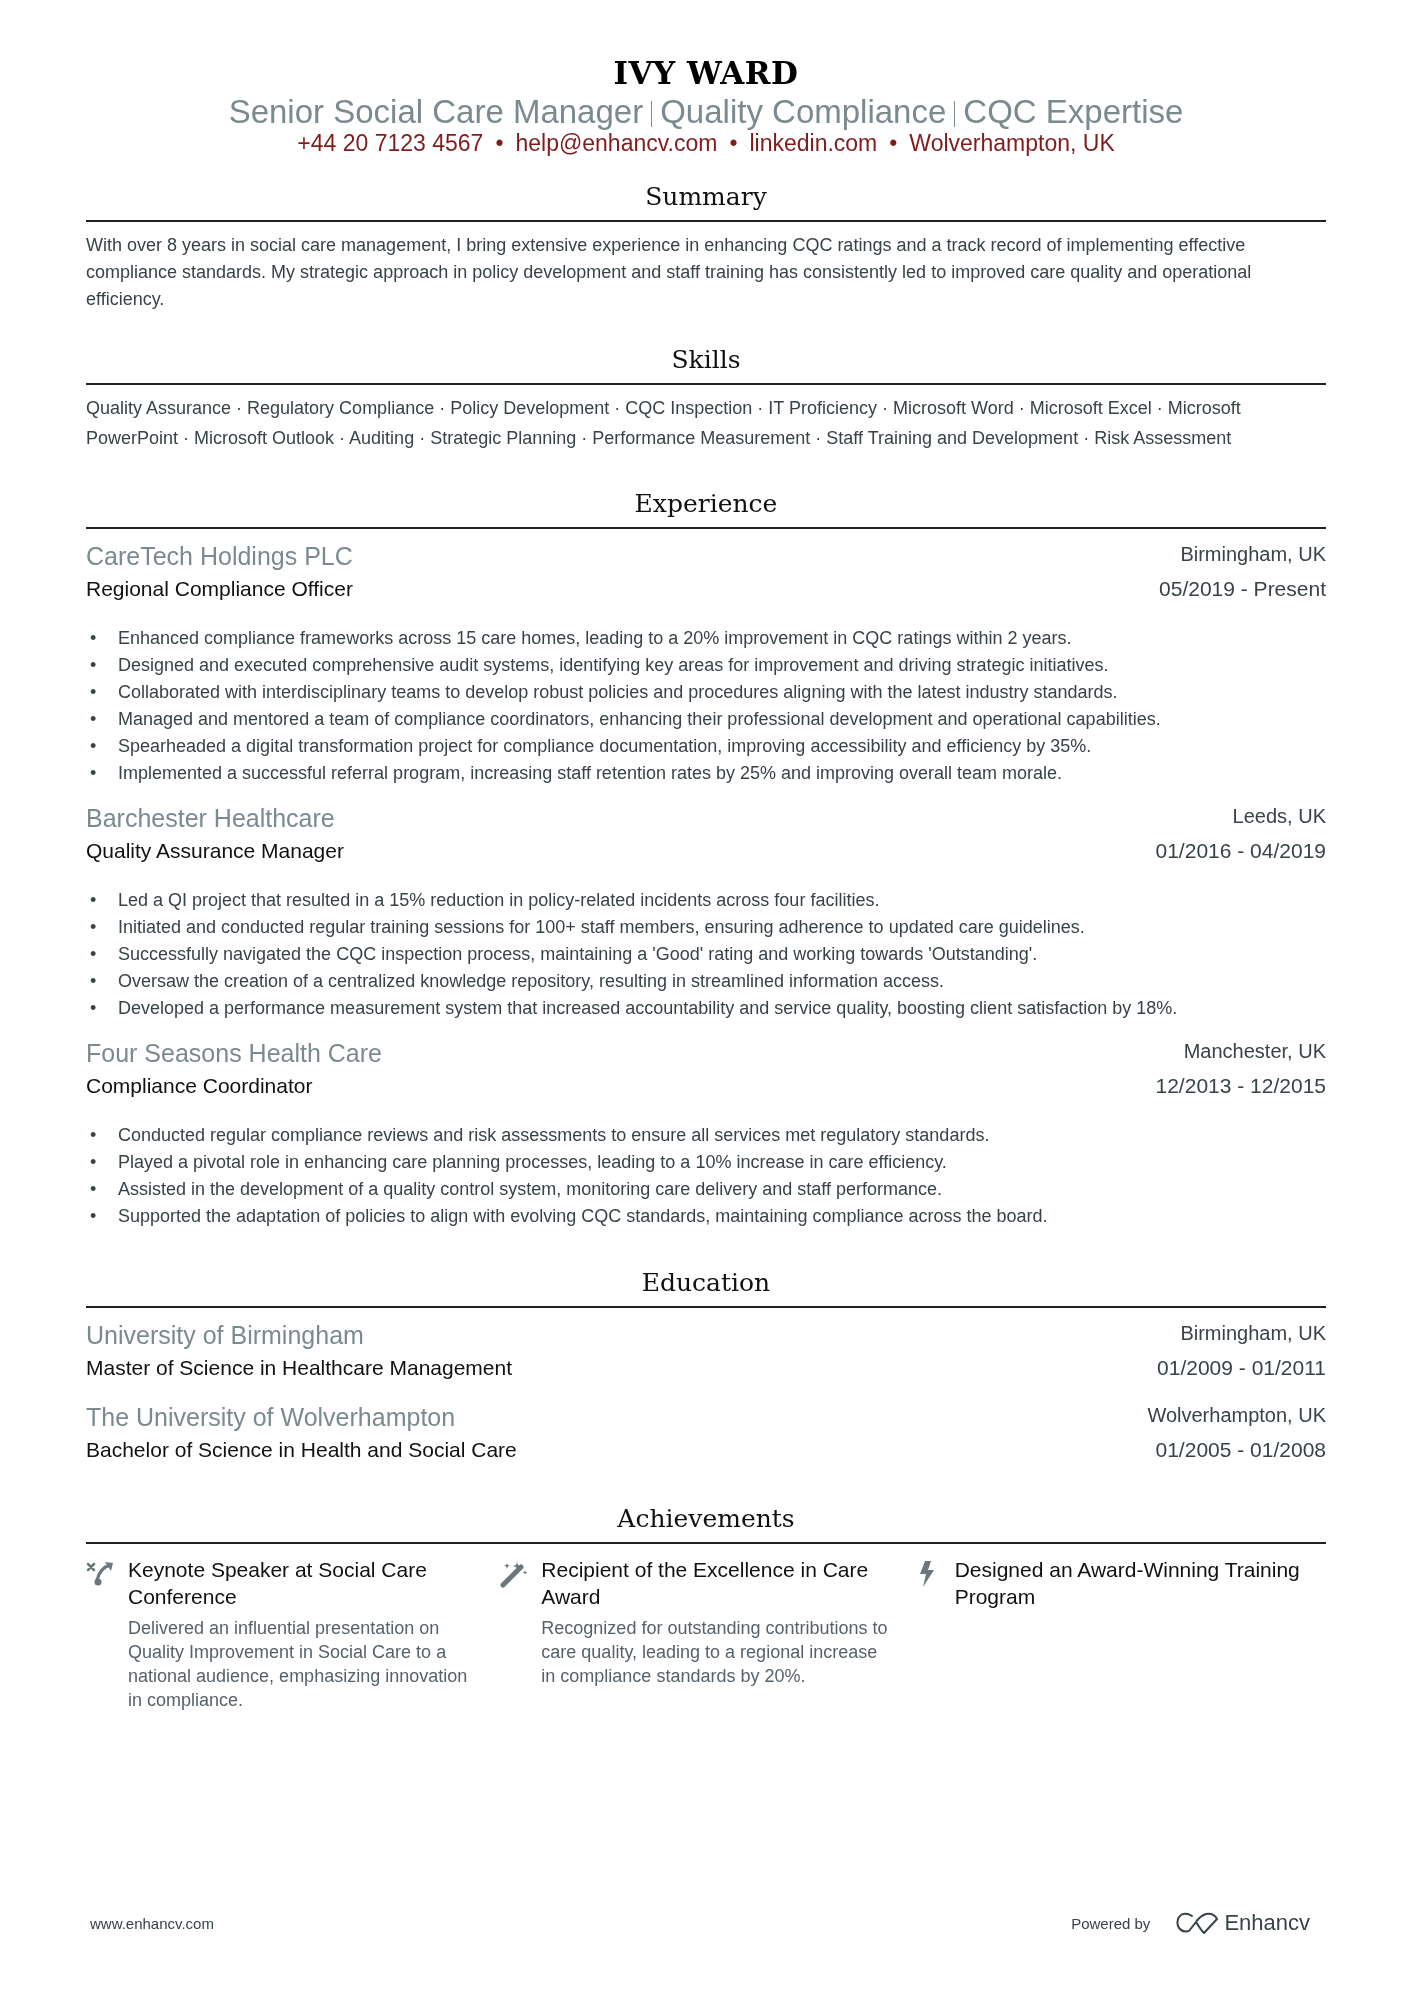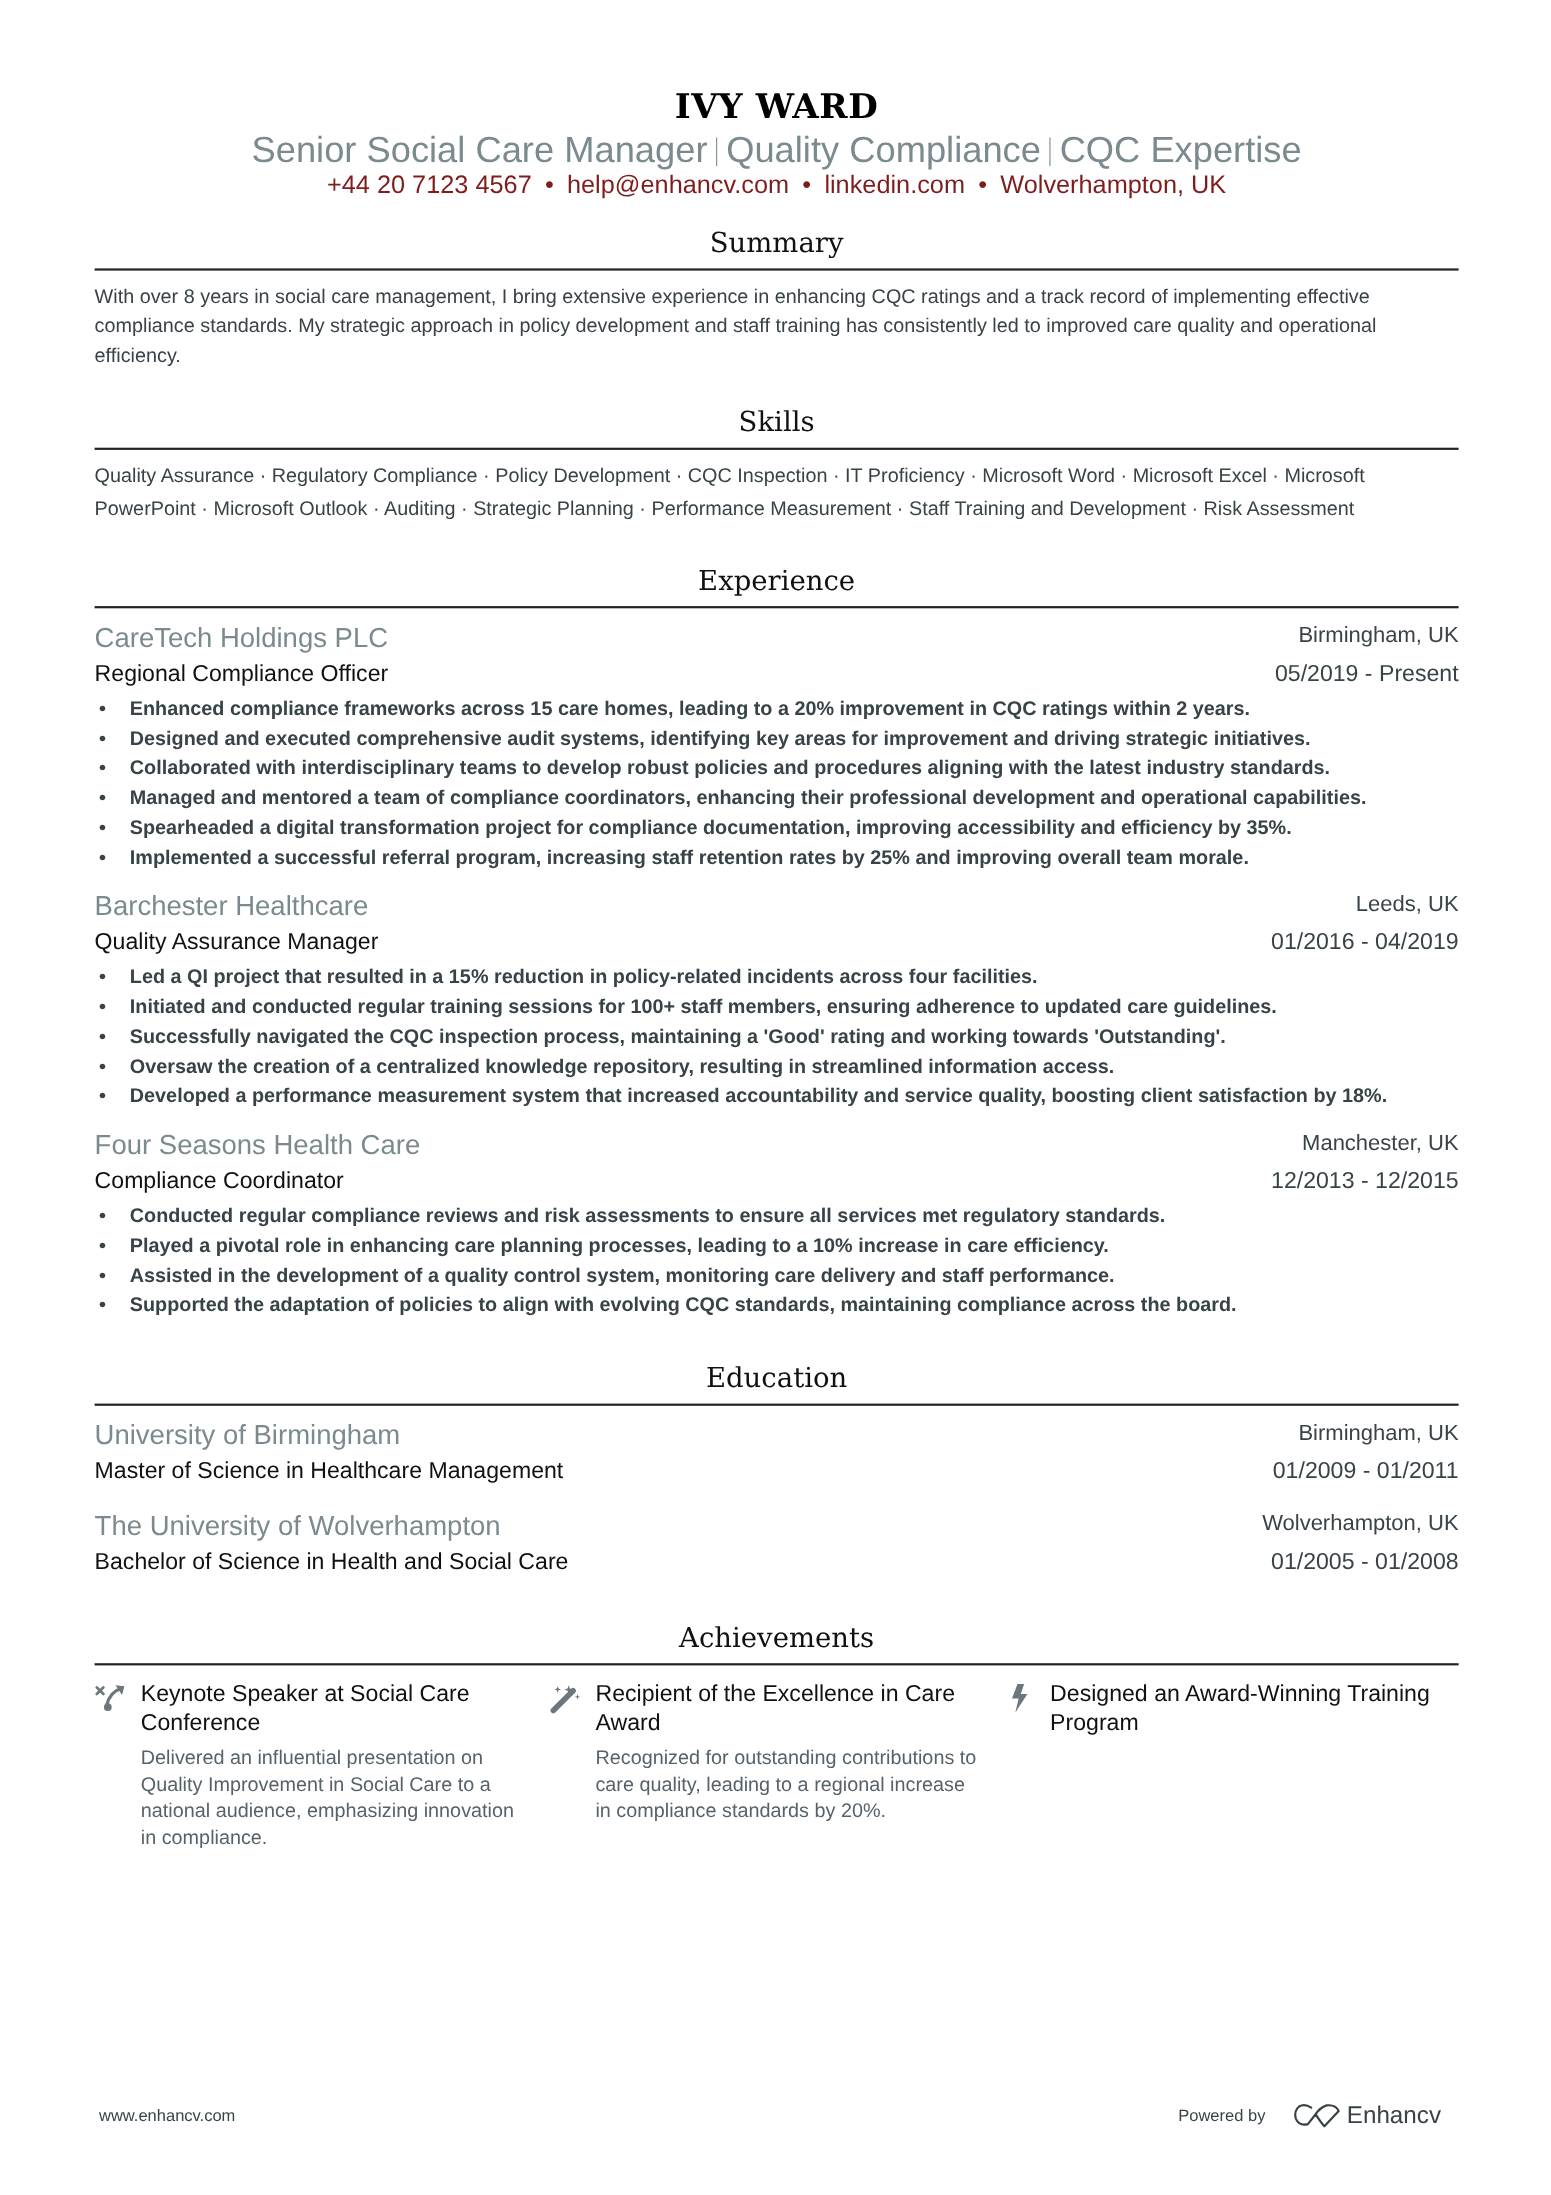--- a/index.html
+++ b/index.html
@@ -1,34 +1,34 @@
 <!DOCTYPE html>
 <html><head>
 <meta charset="utf-8">
 <style>
   html, body { margin: 0; padding: 0; background: #ffffff; }
   body { width: 1410px; height: 1995px; position: relative; font-family: "Liberation Sans", sans-serif; color: #384347; }
   .page { position: absolute; left: 86px; top: 0; width: 1240px; }
-  .header { text-align: center; padding-top: 78px; }
+  .header { text-align: center; padding-top: 54px; }
   .name { font-family: "DejaVu Serif", serif; font-weight: bold; font-size: 31px; color: #000; letter-spacing: 0.5px; line-height: 38px; }
   .subtitle { font-size: 33px; color: #7b8a8e; line-height: 36px; margin-top: 2px; }
   .subtitle .sep { display: inline-block; width: 1px; height: 26px; background: #7b8a8e; vertical-align: -4px; margin: 0 8px; }
   .contacts { font-size: 23px; color: #7f1d1d; line-height: 26px; }
   .contacts .dot { margin: 0 12px; }
   .section { position: relative; }
   .section-title { font-family: "DejaVu Serif", serif; font-size: 25px; color: #111; text-align: center; line-height: 34px; }
   .rule { height: 2px; background: #222; margin-top: 6px; }
   .para { font-size: 18px; line-height: 27px; color: #384347; margin-top: 10px; }
   .job { margin-top: 10px; }
   .row { display: flex; justify-content: space-between; align-items: flex-start; }
   .company { font-size: 25px; color: #7b8a8e; line-height: 34px; }
   .loc { font-size: 20px; color: #384347; line-height: 30px; }
   .role { font-size: 21px; color: #111; line-height: 32px; }
   .dates { font-size: 21px; color: #384347; line-height: 32px; }
-  ul.bullets { list-style: none; margin: 2px 0 0 0; padding: 0; font-weight: bold; }
+  ul.bullets { list-style: none; margin: 20px 0 0 0; padding: 0; }
   ul.bullets li { position: relative; padding-left: 32px; font-size: 18px; line-height: 27px; color: #384347; }
   ul.bullets li::before { content: "•"; position: absolute; left: 4px; top: 0; color: #384347; }
   .ach-grid { display: flex; margin-top: 12px; }
   .ach { width: 428px; display: flex; }
   .ach-icon { width: 42px; flex: 0 0 42px; padding-top: 4px; }
   .ach-body { flex: 1; padding-right: 20px; }
   .ach-title { font-size: 21px; line-height: 27px; color: #111; }
   .ach-desc { font-size: 18px; line-height: 24px; color: #56626a; margin-top: 6px; }
   .footer { position: absolute; top: 1910px; left: 90px; width: 1220px; display: flex; justify-content: space-between; align-items: center; font-size: 15px; color: #384347; }
   .powered { display: flex; align-items: center; gap: 24px; }

